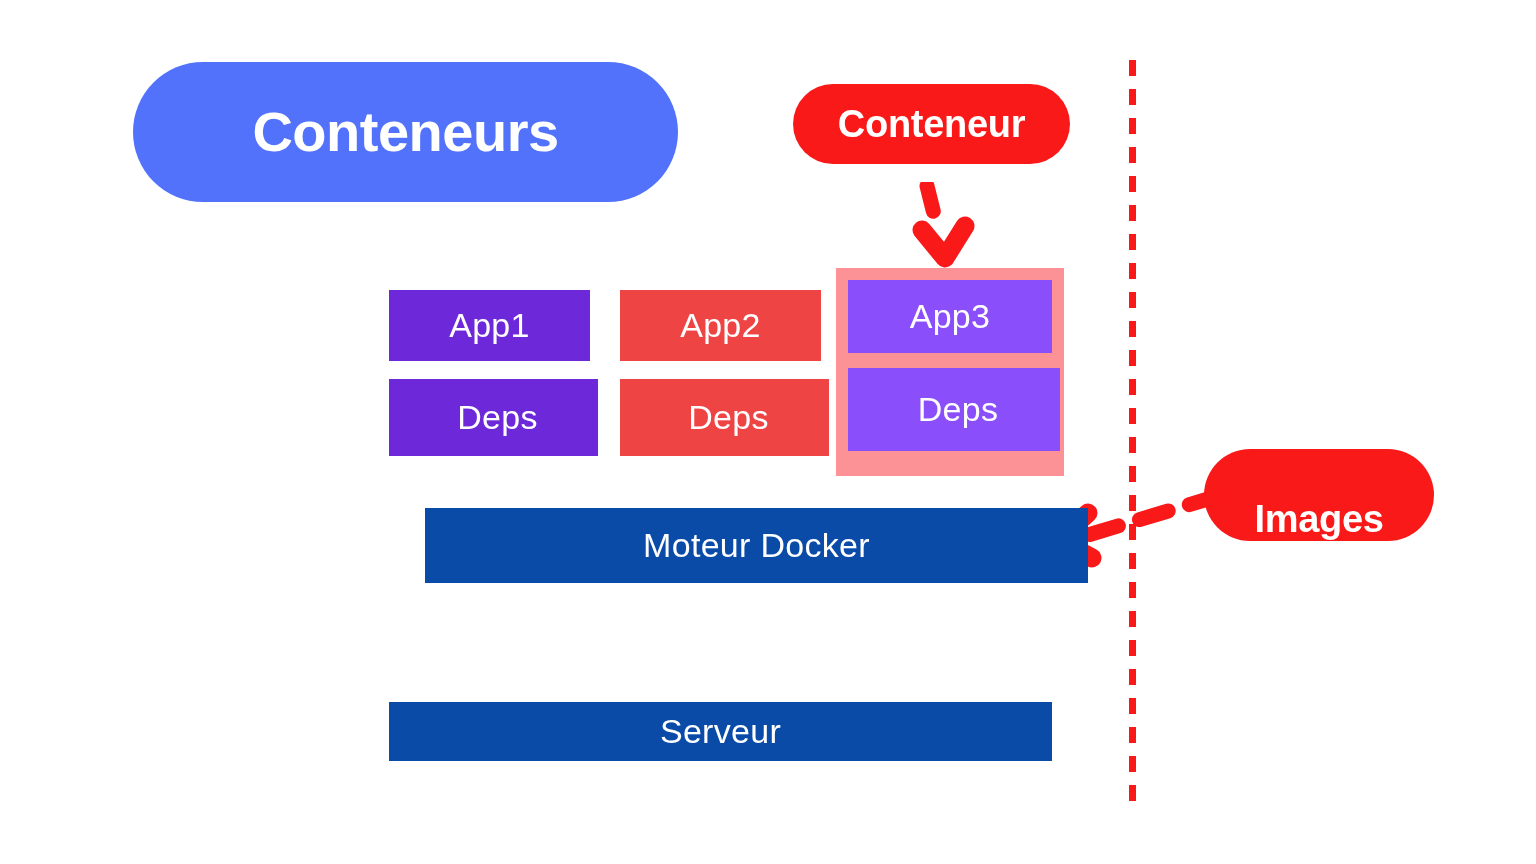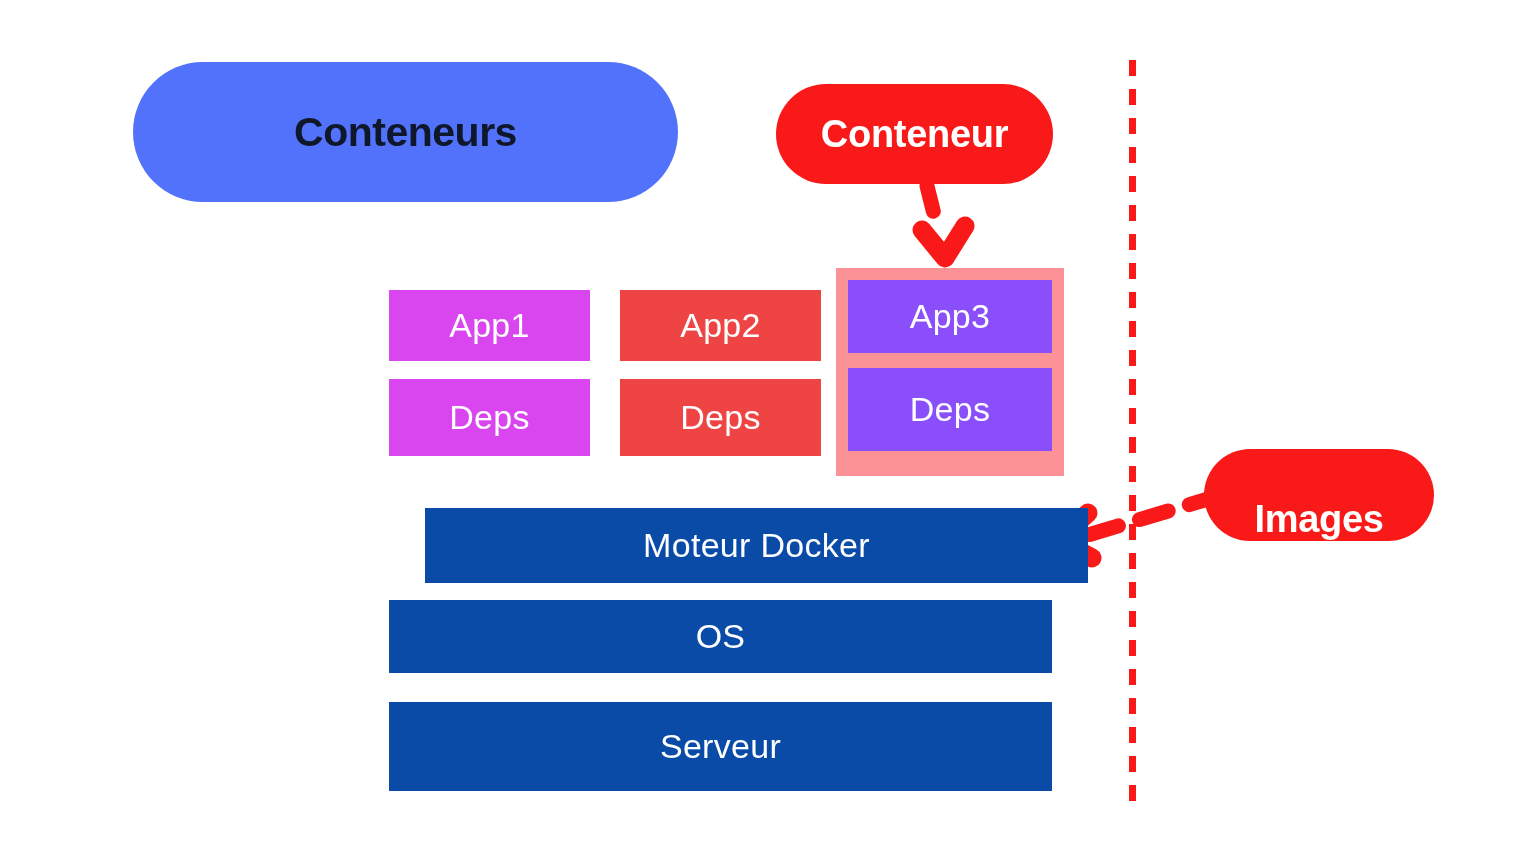--- a/index.html
+++ b/index.html
@@ -27,22 +27,22 @@
     top: 62px;
     width: 545px;
     height: 140px;
     background: #5272fb;
     border-radius: 70px;
     display: flex;
     align-items: center;
     justify-content: center;
   }
   .title-pill-label {
-    color: #0f172a;
-    font-size: 41px;
+    color: #ffffff;
+    font-size: 56px;
     font-weight: bold;
     letter-spacing: -0.5px;
     line-height: 1;
   }
 
   
   .callout-pill {
     position: absolute;
     background: #fa1919;
     border-radius: 100px;
@@ -50,24 +50,24 @@
     align-items: center;
     justify-content: center;
   }
   .callout-pill-label {
     color: #ffffff;
     font-weight: bold;
     line-height: 1;
   }
 
   #callout-conteneur {
-    left: 776px;
+    left: 793px;
     top: 84px;
     width: 277px;
-    height: 100px;
+    height: 80px;
   }
   #callout-conteneur .callout-pill-label {
     font-size: 38px;
     letter-spacing: -0.3px;
   }
 
   #callout-images {
     left: 1204px;
     top: 449px;
     width: 230px;
@@ -108,23 +108,23 @@
     width: 201px;
     display: flex;
     align-items: center;
     justify-content: center;
     color: #ffffff;
     font-size: 34px;
     font-weight: normal;
     letter-spacing: 0.3px;
   }
   .app-box.top  { height: 71px; }
-  .app-box.bot  { height: 77px; margin-top: 18px; }
-
-  .orange { background: #d946ef; }
+  .app-box.bot  { height: 77px; margin-top: 18px; padding-left: 8px; }
+
+  .orange { background: #6d28d9; }
   .green  { background: #ef4444; }
   .purple { background: #8a4ffb; }
 
   
   #container-highlight {
     position: absolute;
     left: 836px;
     top: 268px;
     width: 228px;
     height: 208px;
@@ -146,21 +146,21 @@
     background: #0a4ba8;
     display: flex;
     align-items: center;
     justify-content: center;
     color: #ffffff;
     font-size: 34px;
     letter-spacing: 0.3px;
   }
   #layer-0 { top: 508px; height: 75px; margin-left: 36px; }
   #layer-1 { top: 600px; height: 73px; }
-  #layer-2 { top: 702px; height: 89px; }
+  #layer-2 { top: 702px; height: 59px; }
 </style>
 </head>
 <body>
 
 <div id="canvas">
 
   <div class="title-pill">
     <span class="title-pill-label">Conteneurs</span>
   </div>
 
@@ -195,16 +195,15 @@
     <div class="app-box top green">App2</div>
     <div class="app-box bot green">Deps</div>
   </div>
 
   <div id="container-highlight">
     <div class="app-box top purple">App3</div>
     <div class="app-box bot purple">Deps</div>
   </div>
 
   <div class="layer-bar" id="layer-0">Moteur Docker</div>
-  <div class="layer-bar" id="layer-1">OS</div>
   <div class="layer-bar" id="layer-2">Serveur</div>
 
 </div>
 
 </body></html>

